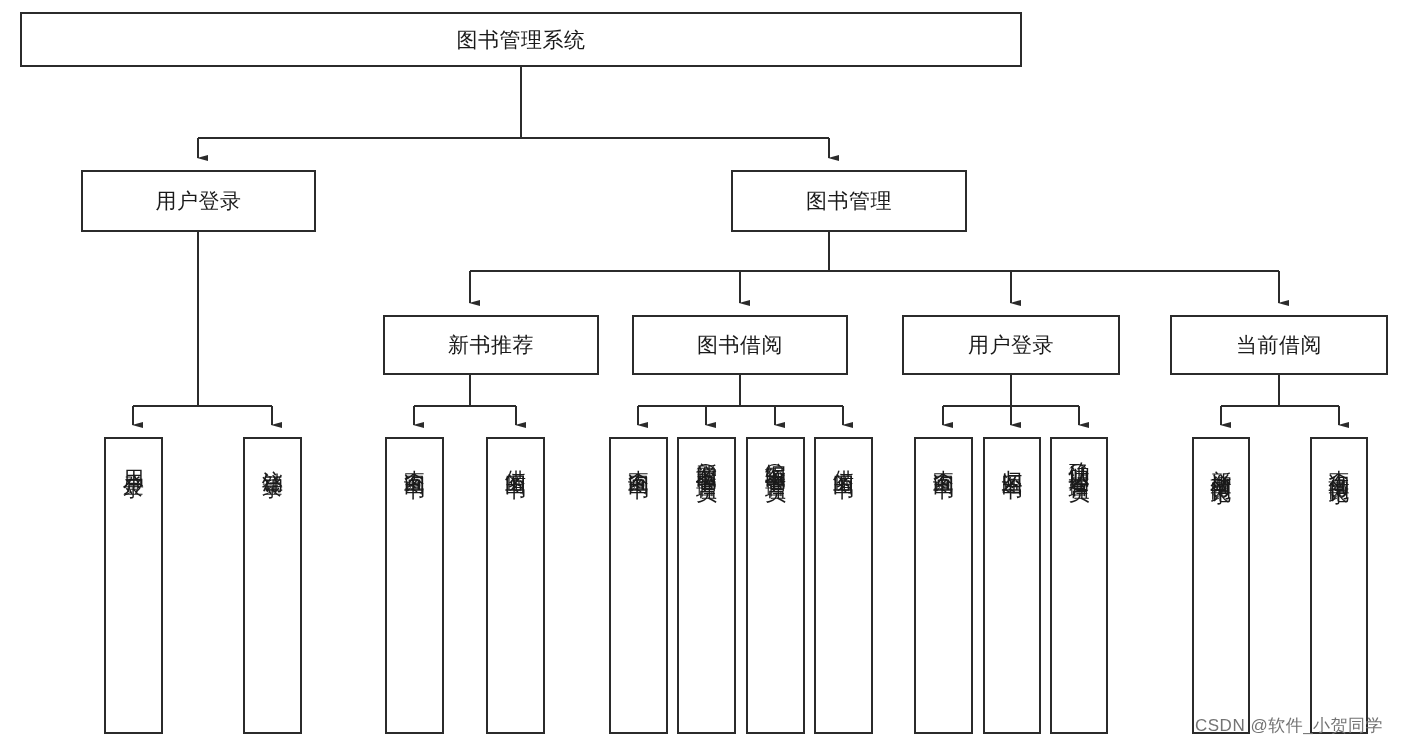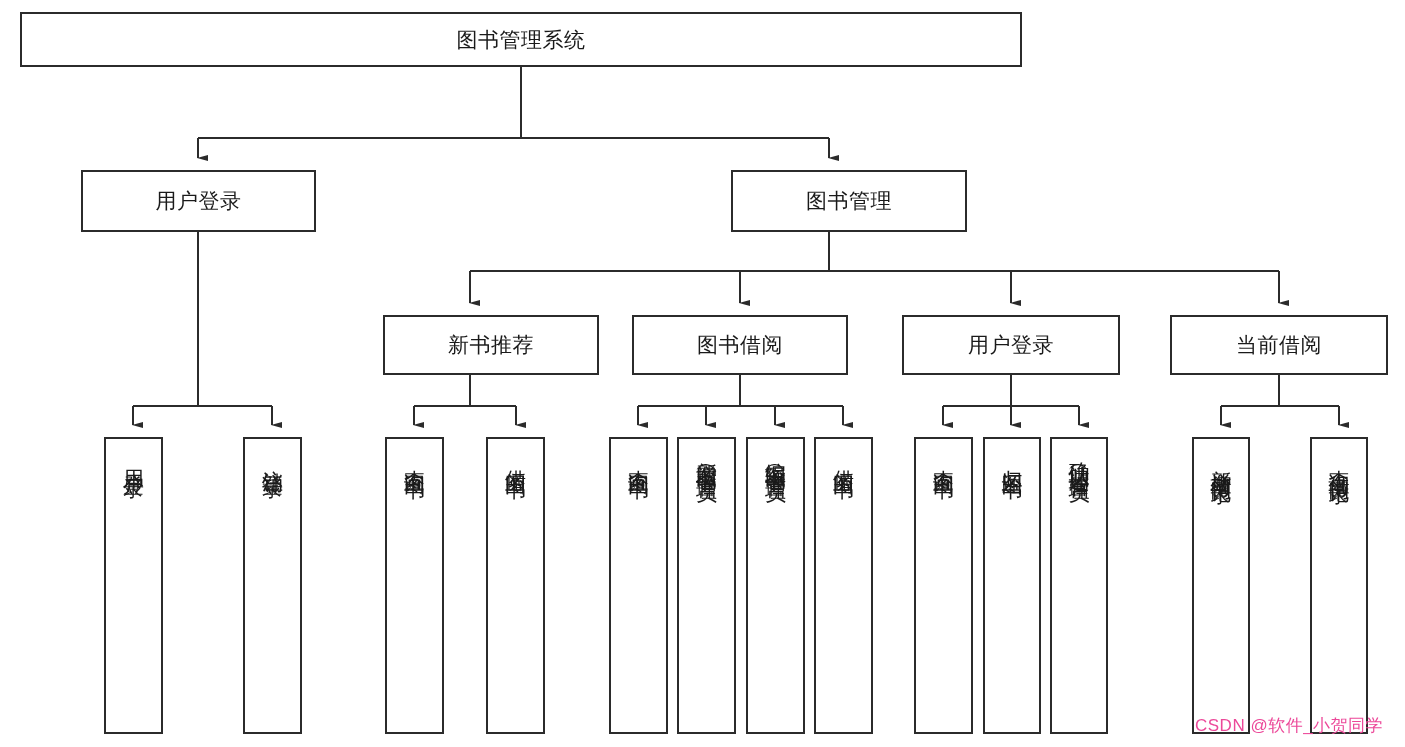--- a/index.html
+++ b/index.html
@@ -48,21 +48,21 @@
     text-orientation: upright;
     font-size: 21px;
     line-height: 1.05;
     letter-spacing: 3px;
     white-space: nowrap;
     color: #1a1a1a;
   }
   .watermark {
     position: absolute;
     font-size: 17px;
-    color: #ec4899;
+    color: #737373;
     white-space: nowrap;
     letter-spacing: 0.5px;
     pointer-events: none;
   }
 </style>
 </head>
 <body>
 
 <div id="diagram-root">
 

